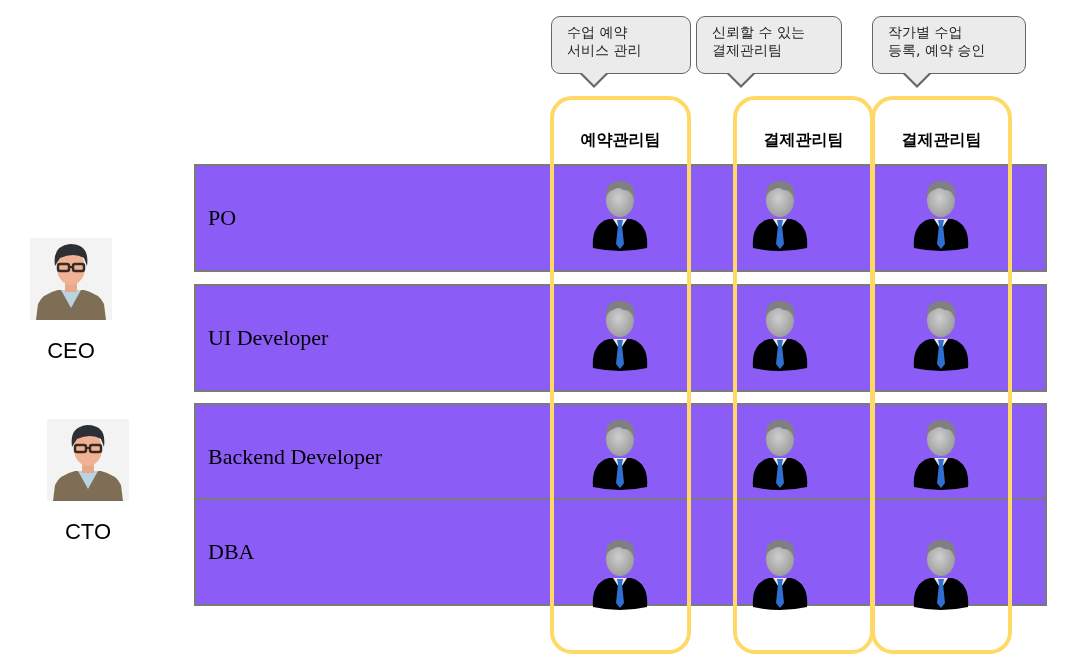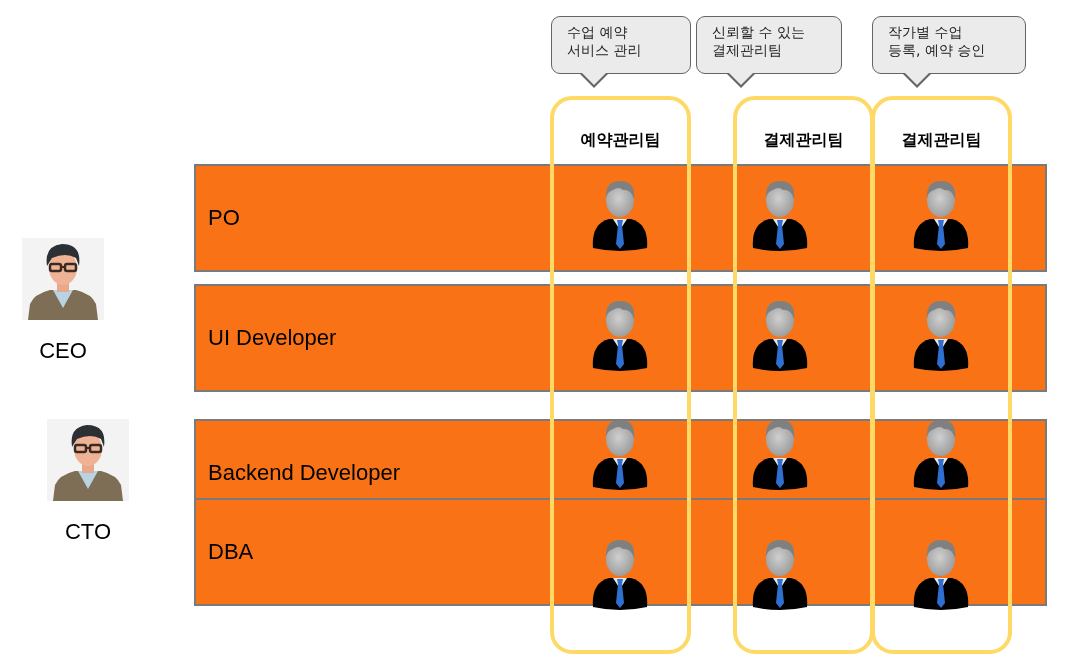--- a/index.html
+++ b/index.html
@@ -3,36 +3,36 @@
 <meta charset="utf-8">
 <style>
   * { box-sizing: border-box; margin: 0; padding: 0; }
   html, body { width: 1090px; height: 669px; background: #ffffff; overflow: hidden; }
   body { position: relative; font-family: "Liberation Sans", "DejaVu Sans", sans-serif; color: #000; }
 
   .exec { position: absolute; width: 84px; text-align: center; }
   .exec .avatar { width: 82px; height: 82px; margin: 0 auto; background: #f3f3f3; position: relative; overflow: hidden; }
   .exec .label { font-size: 22px; margin-top: 18px; }
 
-  .row { position: absolute; left: 194px; width: 853px; height: 108px; border: 2px solid #7a7a7a; background: #f97316; }
+  .row { position: absolute; left: 194px; width: 853px; height: 108px; border: 2px solid #7a7a7a; background: #8b5cf6; font-family: Liberation Serif, serif; }
   .row .role { position: absolute; left: 12px; top: 50%; transform: translateY(-50%); font-size: 22px; }
 
   .team { position: absolute; top: 96px; width: 141px; height: 558px; border: 4px solid #ffd966; border-radius: 22px; }
   .team .name { position: absolute; top: 30px; left: 0; right: 0; text-align: center; font-weight: bold; font-size: 16px; font-family: "DejaVu Sans", sans-serif; }
 
   .callout { position: absolute; top: 16px; height: 58px; background: #ebebeb; border: 1.5px solid #666; border-radius: 9px; padding: 6px 0 0 15px; font-size: 14px; line-height: 18px; color: #222; font-family: "DejaVu Sans", sans-serif; }
   .callout .tail { position: absolute; bottom: -15px; width: 0; height: 0; border-left: 15px solid transparent; border-right: 15px solid transparent; border-top: 15px solid #666; }
   .callout .tail::after { content: ""; position: absolute; left: -13px; top: -16px; border-left: 13px solid transparent; border-right: 13px solid transparent; border-top: 13px solid #ebebeb; }
 
   .member { position: absolute; width: 70px; height: 80px; }
 </style>
 </head>
 <body>
 
-<div class="exec" style="left:21px; top:238px;">
+<div class="exec" style="left:29px; top:238px;">
   <div class="avatar">
     <svg width="82" height="82" viewBox="0 0 82 82">
       <path d="M6 82 L8 66 Q12 56 28 52 L54 52 Q70 56 74 66 L76 82 Z" fill="#7d6e55"></path>
       <path d="M31 52 L41 70 L51 52 Z" fill="#b9d4e0"></path>
       <rect x="35" y="42" width="12" height="12" fill="#e8a98a"></rect>
       <ellipse cx="41" cy="30" rx="14" ry="17" fill="#f0b294"></ellipse>
       <path d="M25 28 Q22 8 40 6 Q60 6 57 28 L54 20 Q44 14 30 20 Z" fill="#2c2f33"></path>
       <rect x="28" y="26" width="11" height="7" rx="2" fill="none" stroke="#3a2a24" stroke-width="2.5"></rect>
       <rect x="43" y="26" width="11" height="7" rx="2" fill="none" stroke="#3a2a24" stroke-width="2.5"></rect>
       <line x1="39" y1="29" x2="43" y2="29" stroke="#3a2a24" stroke-width="2"></line>
@@ -56,21 +56,21 @@
   </div>
   <div class="label">CTO</div>
 </div>
 
 <div class="row" style="top:164px;">
   <span class="role">PO</span>
 </div>
 <div class="row" style="top:284px;">
   <span class="role">UI Developer</span>
 </div>
-<div class="row" style="top:419px;">
+<div class="row" style="top:403px;">
   <span class="role">Backend Developer</span>
 </div>
 <div class="row" style="top:498px;">
   <span class="role">DBA</span>
 </div>
 
 <div class="team" style="left:550px;padding-left:38px;">
   <div class="name">예약관리팀</div>
 </div>
 <div class="team" style="left:710px;margin-left:23px;">

